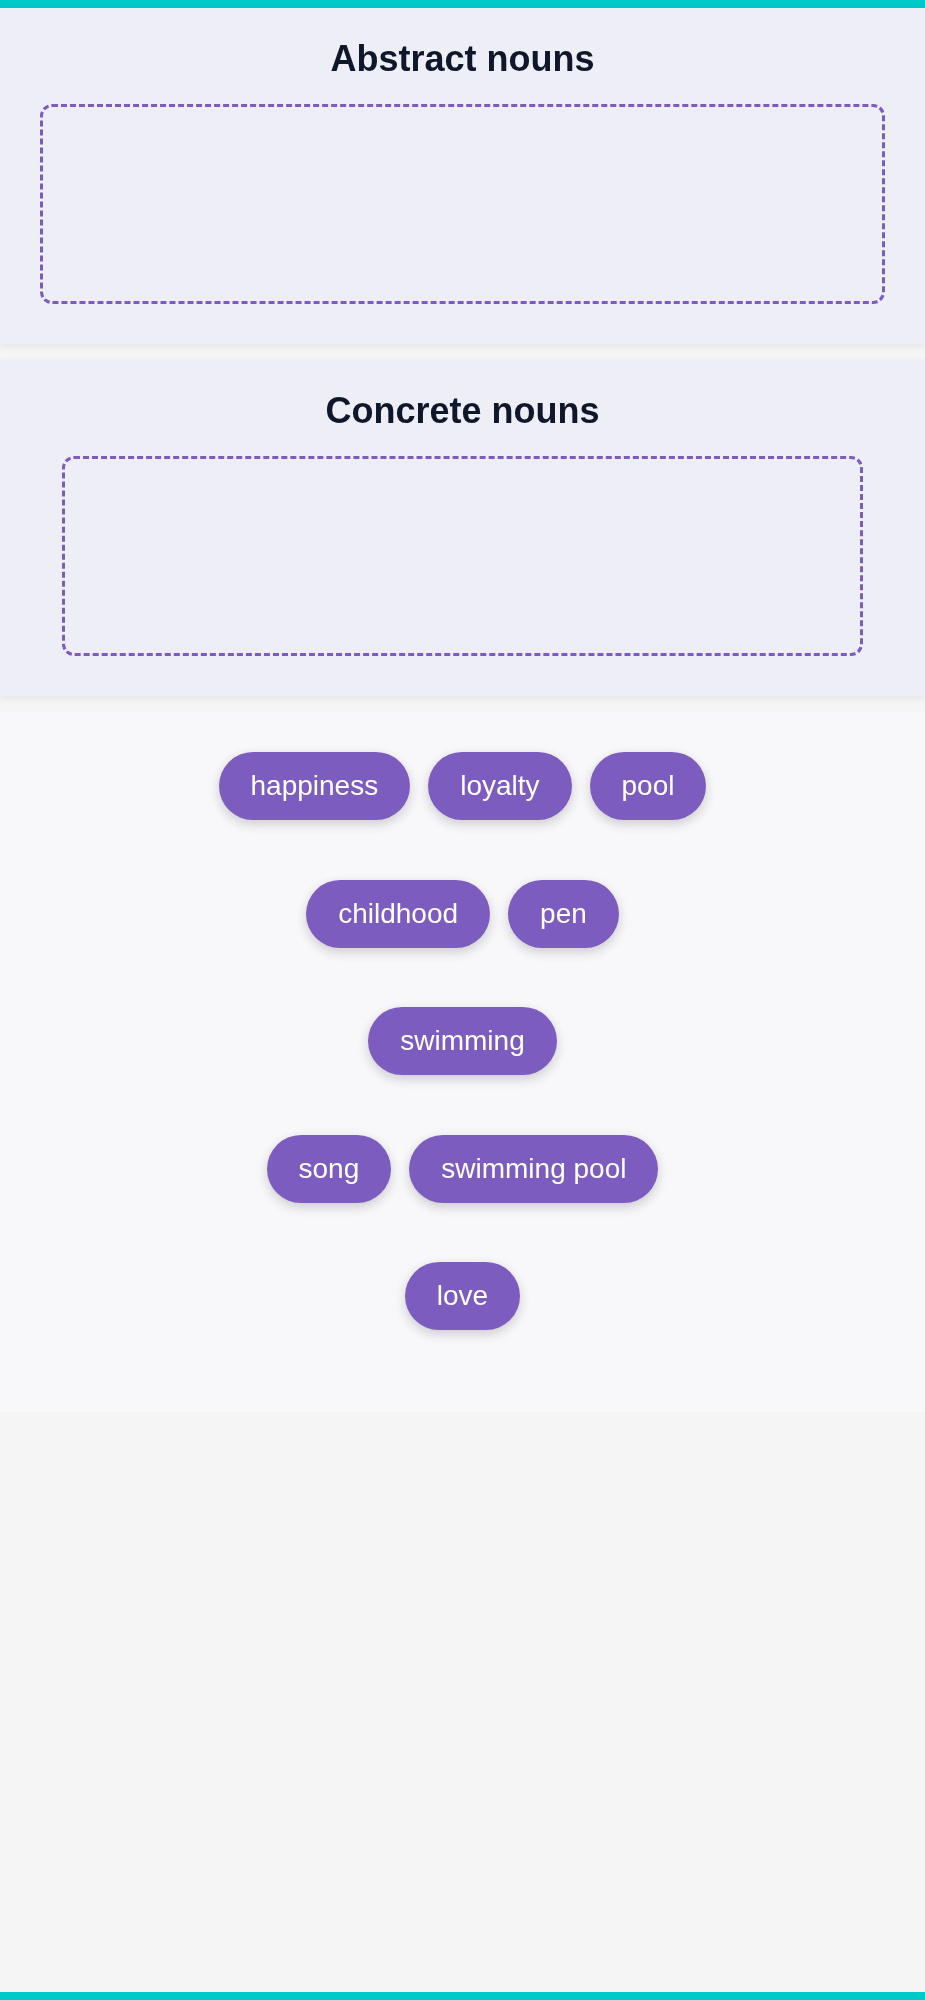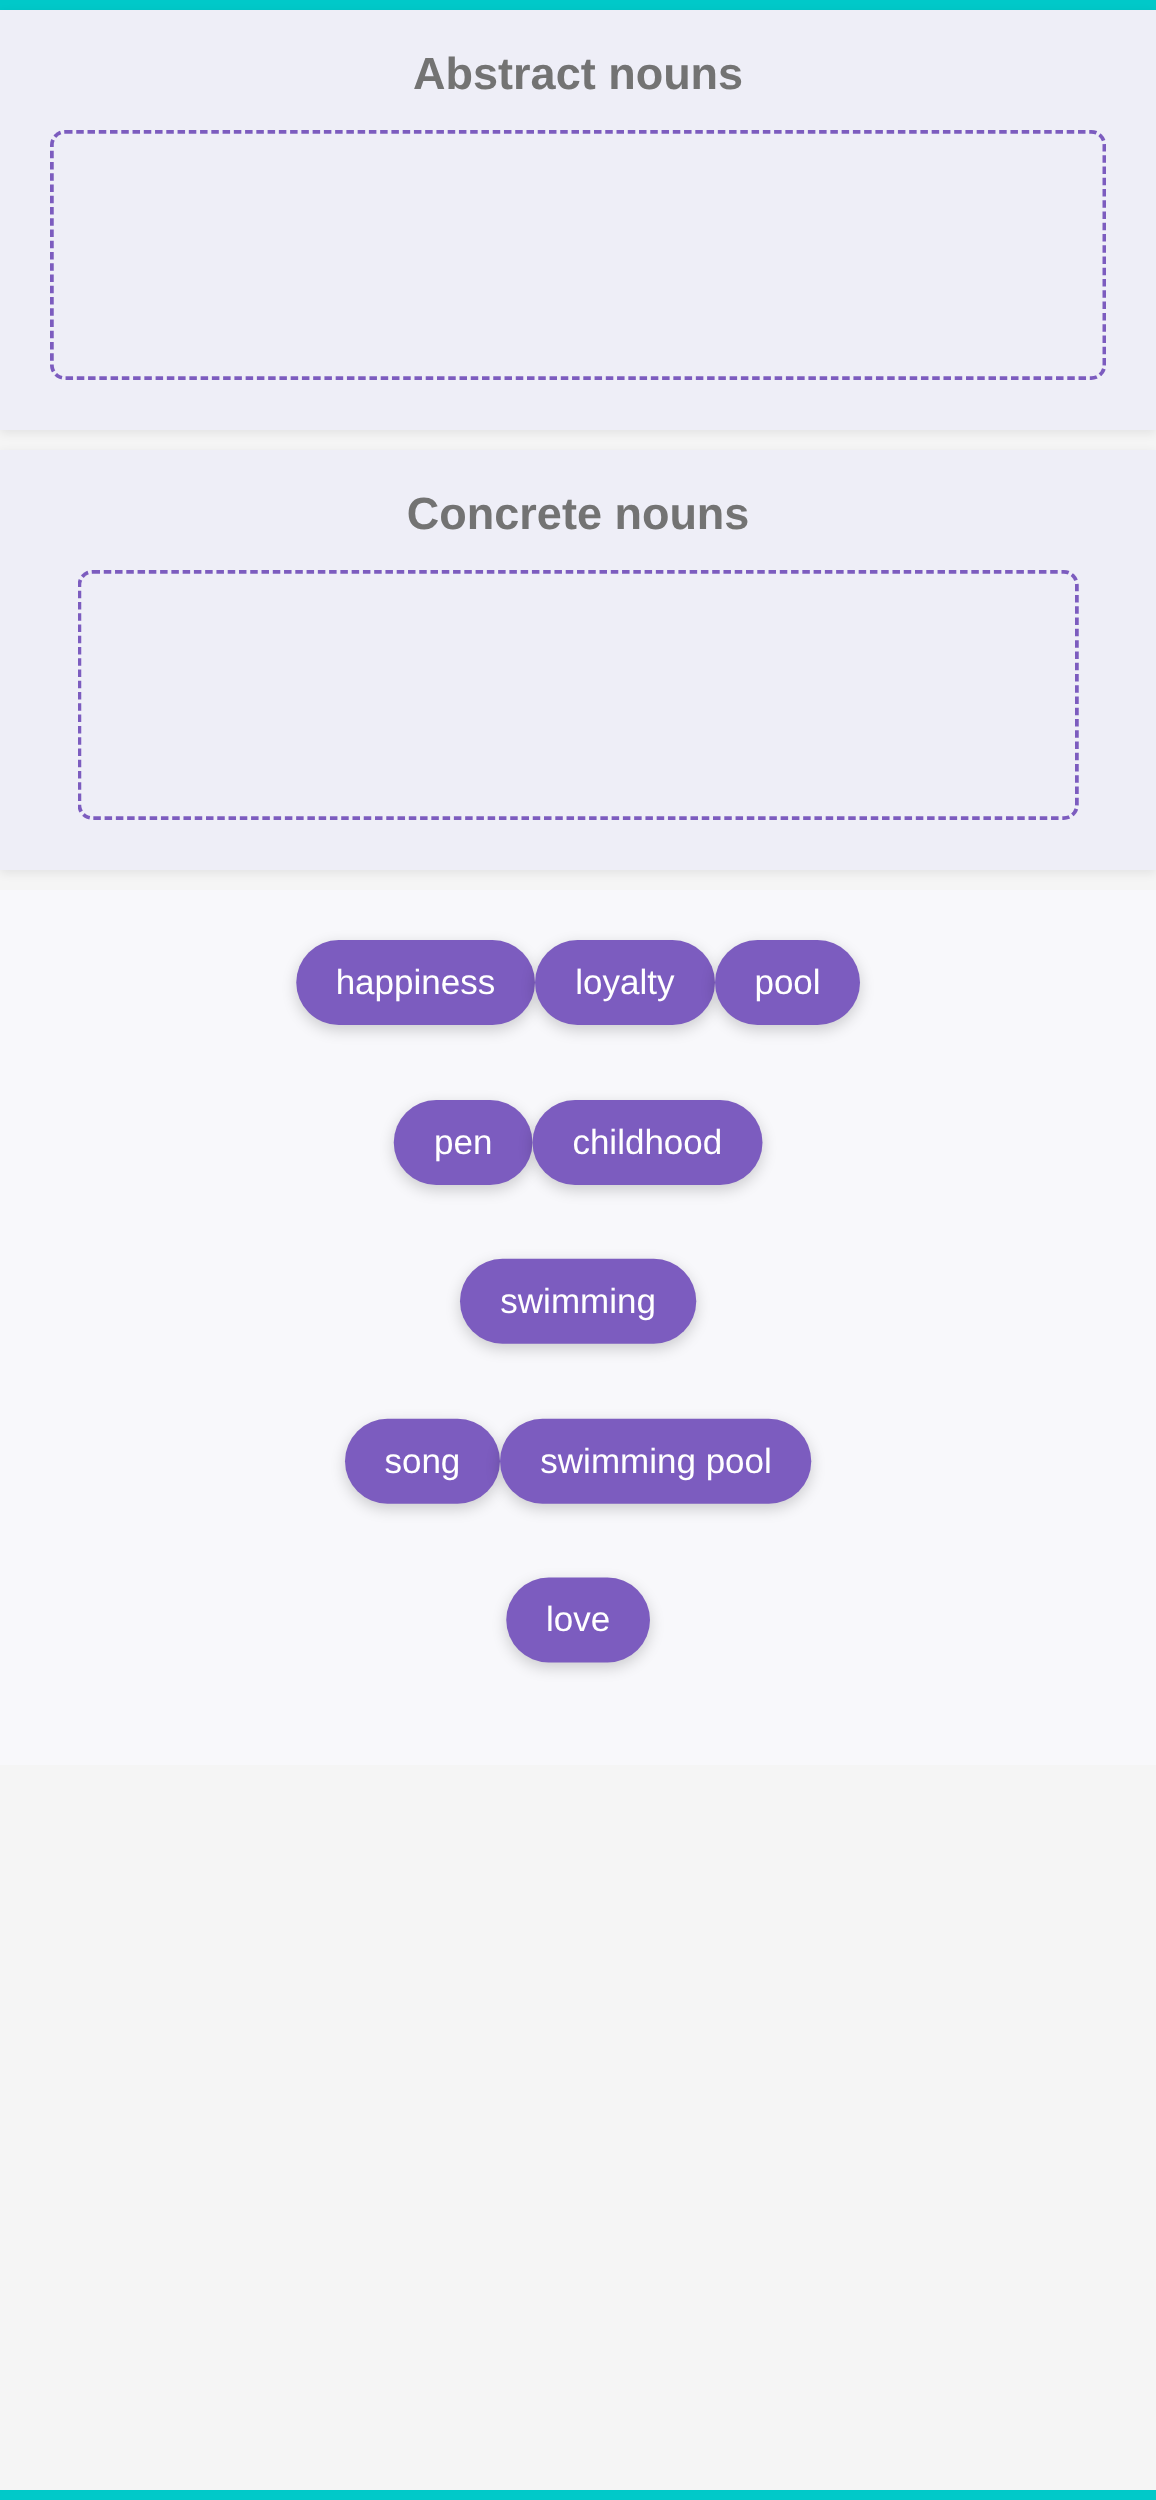--- a/index.html
+++ b/index.html
@@ -32,21 +32,21 @@
     .section-concrete {
       background: #eeeef7;
       padding: 30px 62px 40px;
       margin-bottom: 16px;
       box-shadow: 0 2px 8px rgba(0,0,0,0.08);
     }
 
     .section-title {
       font-size: 36px;
       font-weight: 700;
-      color: #737373;
+      color: #0f172a;
       text-align: center;
       margin-bottom: 24px;
     }
 
     .drop-zone {
       border: 3px dashed #7c5cbf;
       border-radius: 12px;
       min-height: 200px;
       background: transparent;
       width: 100%;
@@ -76,20 +76,21 @@
       display: inline-flex;
       align-items: center;
       justify-content: center;
       white-space: nowrap;
     }
 
     .words-row {
       display: flex;
       flex-wrap: wrap;
       justify-content: center;
+      gap: 18px;
       width: 100%;
     }
 
     .bottom-bar {
       height: 8px;
       background: #00c9c9;
       width: 100%;
       position: fixed;
       bottom: 0;
     }
@@ -119,24 +120,24 @@
       <span>loyalty</span>
     </div>
     <div class="word-chip">
       <span>pool</span>
     </div>
   </div>
 
 
   <div class="words-row">
     <div class="word-chip">
-      <span>pen</span>
+      <span>childhood</span>
     </div>
     <div class="word-chip">
-      <span>childhood</span>
+      <span>pen</span>
     </div>
   </div>
 
   <div class="words-row">
     <div class="word-chip">
       <span>swimming</span>
     </div>
   </div>
 
   <div class="words-row">

